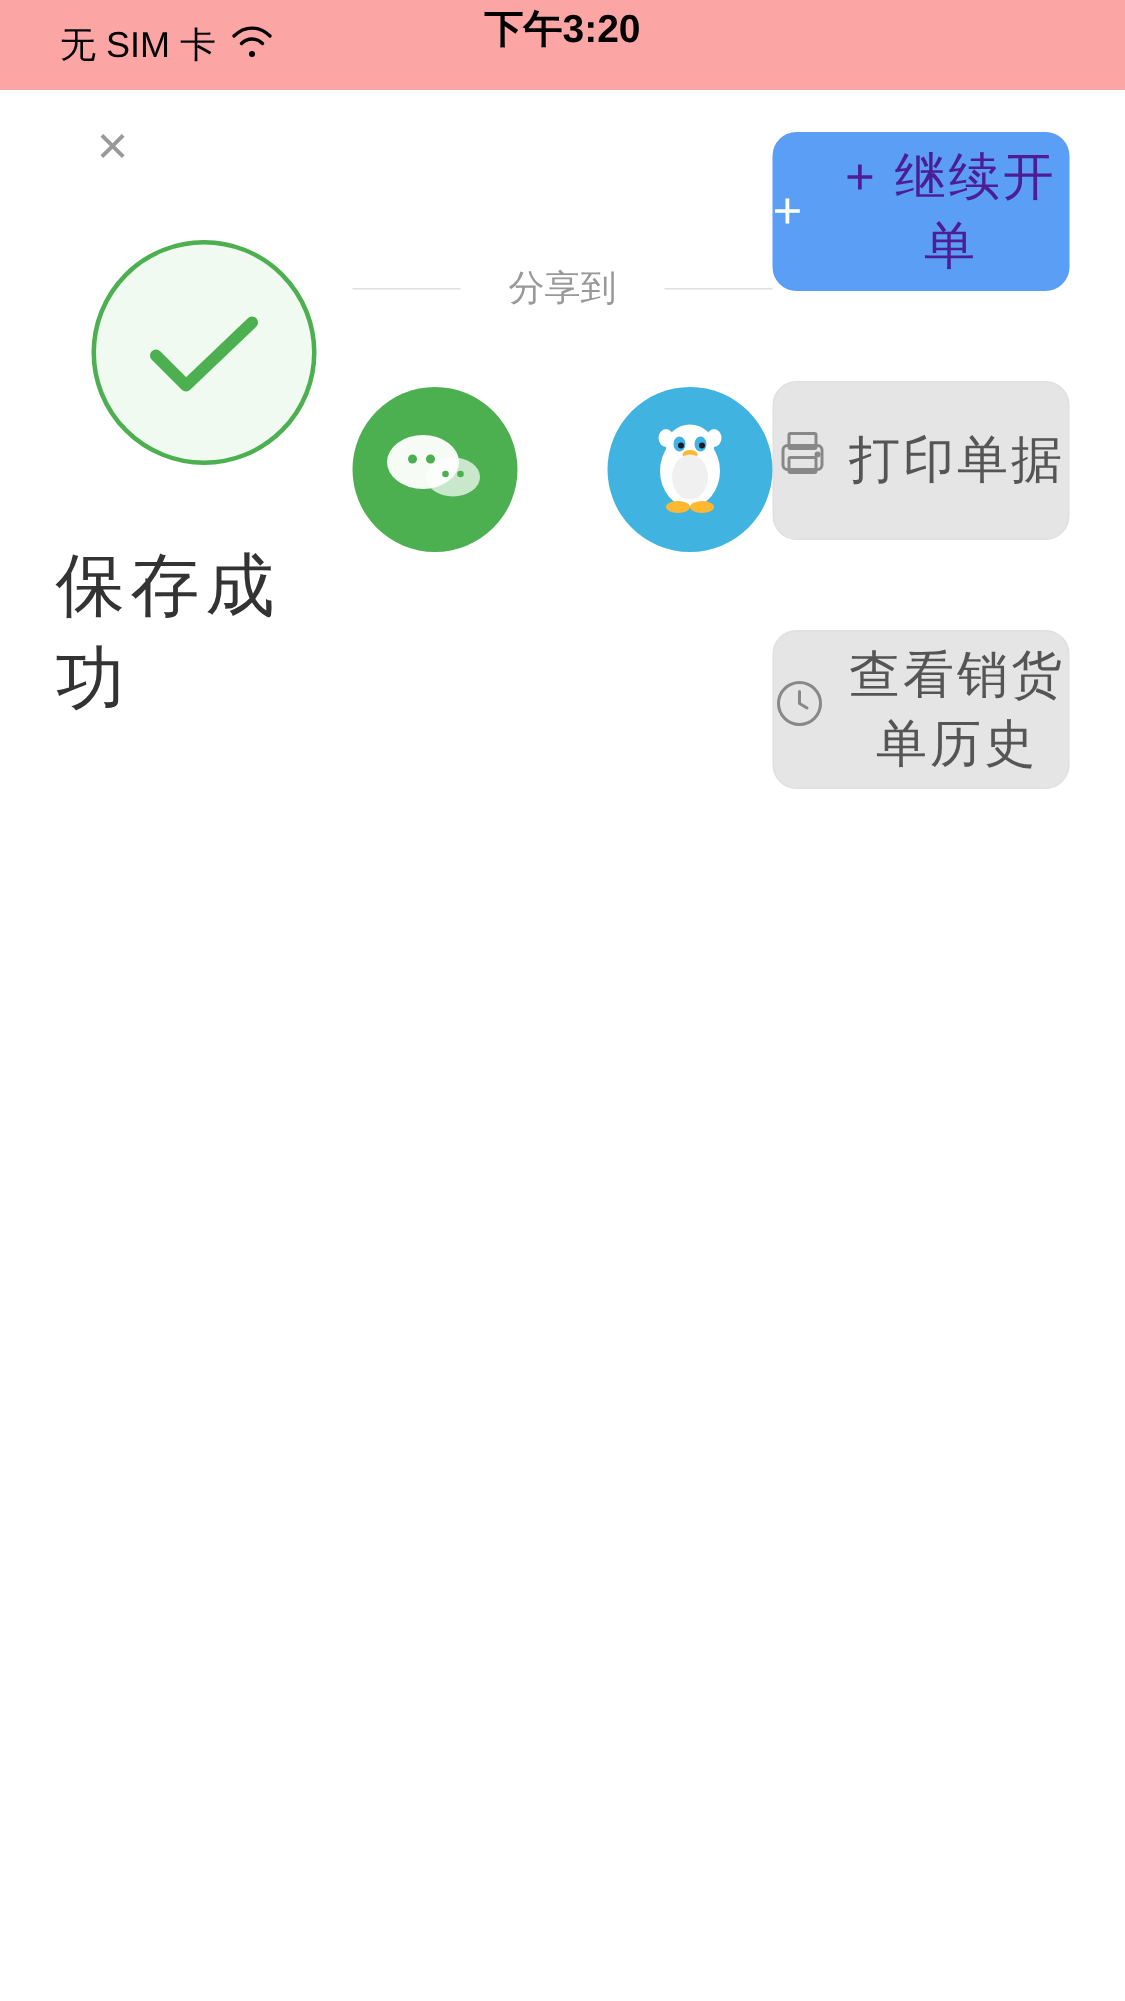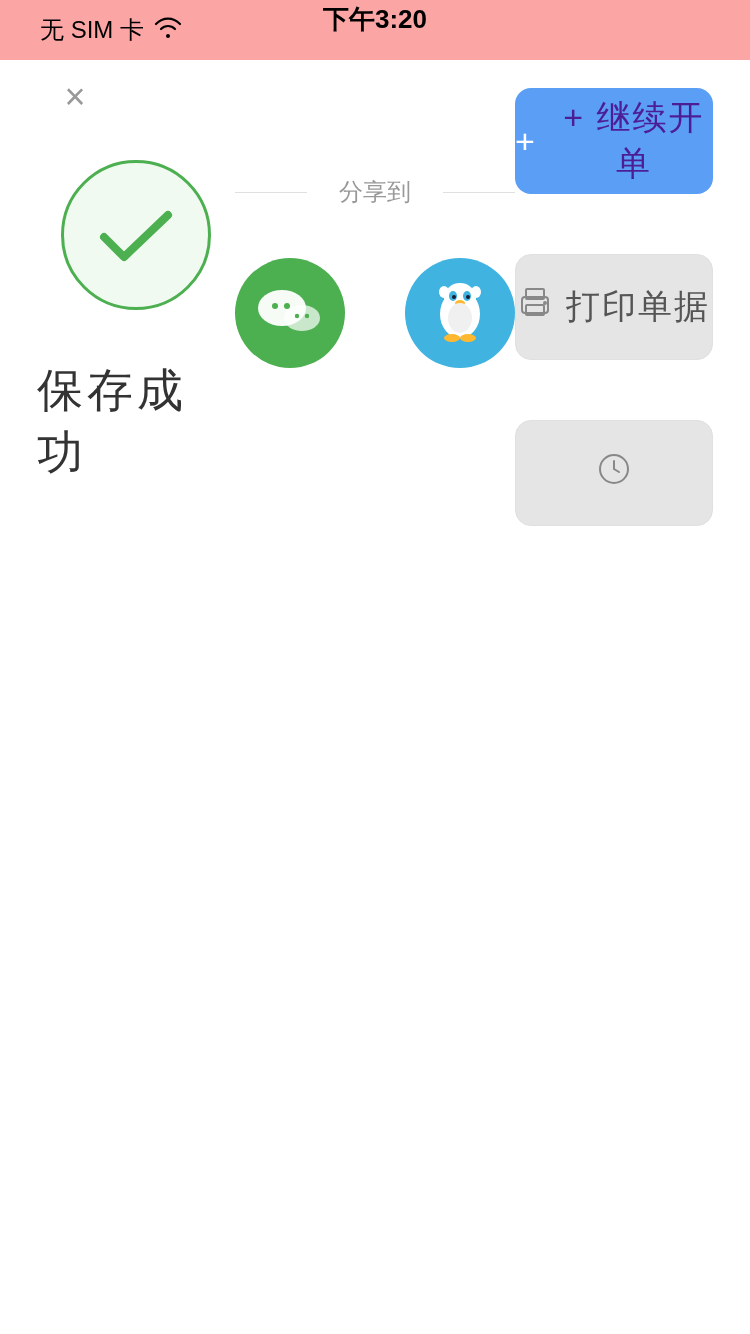--- a/index.html
+++ b/index.html
@@ -349,16 +349,17 @@
       <span>打印单据</span>
     </button>
 
     <button class="btn-secondary">
       <span>
         <svg width="34" height="34" viewBox="0 0 34 34" fill="none">
           <circle cx="17" cy="17" r="14" stroke="#888" stroke-width="2" fill="none"></circle>
           <path d="M17 9v8l5 3" stroke="#888" stroke-width="2" stroke-linecap="round" fill="none"></path>
         </svg>
       </span>
+      <span>查看销货单历史</span>
     </button>
   </div>
 
 </div>
 
 </body></html>

